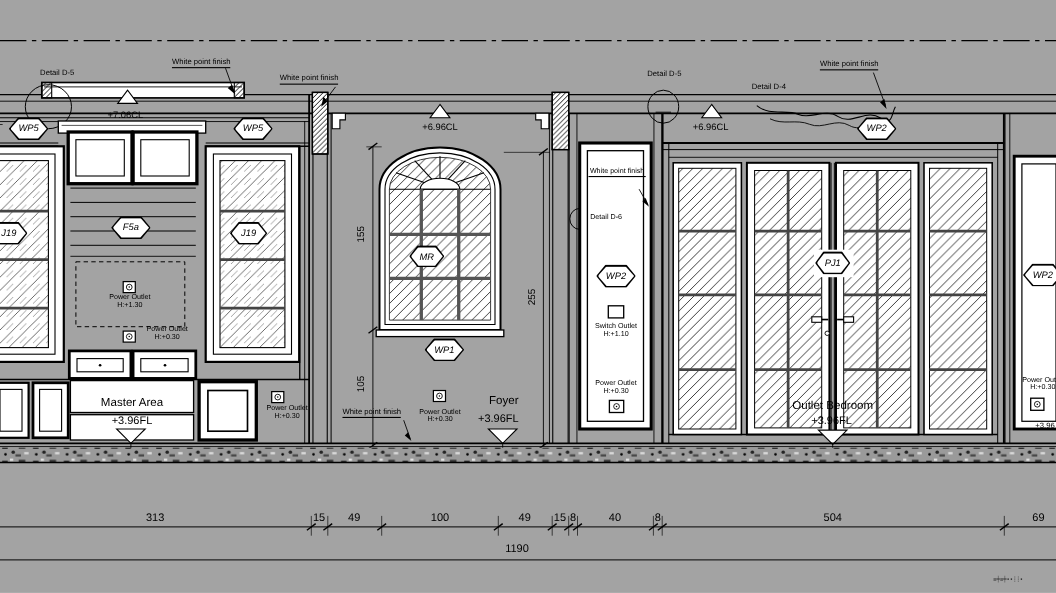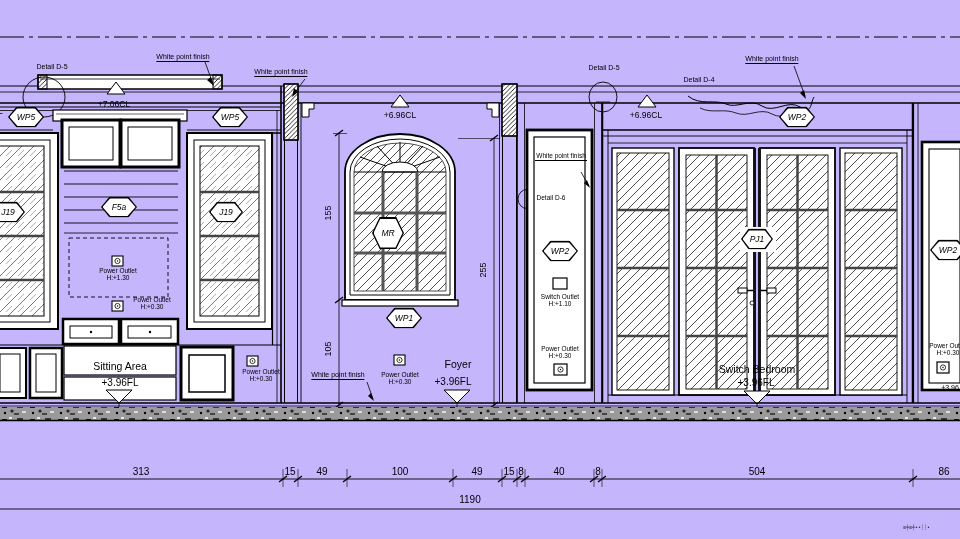--- a/index.html
+++ b/index.html
@@ -1,16 +1,16 @@
 <!DOCTYPE html>
 <html><head>
 <meta charset="utf-8">
 <style>
   html,body{margin:0;padding:0;background:#fff;}
-  #stage{position:relative;width:960px;height:539px;overflow:hidden;background:#c4b5fd;
+  #stage{position:relative;width:960px;height:539px;overflow:hidden;background:#a3a3a3;
          font-family:"Liberation Sans",sans-serif;color:#000;}
   svg{position:absolute;left:0;top:0;}
   .t{position:absolute;white-space:nowrap;color:#000;}
   .c{transform:translateX(-50%);}
   .u{border-bottom:1px solid #000;padding-bottom:0.5px;}
   .f6{font-size:6.5px;line-height:1.15;}
   .f7{font-size:7px;}
   .f8{font-size:8.5px;}
   .f10{font-size:10px;}
   .f11{font-size:10.5px;}
@@ -368,25 +368,25 @@
   <div>H:+0.30</div>
 </div>
 <div class="t c two f6" style="left:948px;top:342px">
   <div>Power Outlet</div>
   <div>H:+0.30</div>
 </div>
 <span class="t c f7" style="left:950px;top:384px">+3.96</span>
 
 <span class="t c f7 u" style="left:338px;top:371px">White point finish</span>
 
-<span class="t c f11" style="left:120px;top:360px">Sitting Area</span>
+<span class="t c f11" style="left:120px;top:360px">Master Area</span>
 <span class="t c f10" style="left:120px;top:377px">+3.96FL</span>
 <span class="t c f11" style="left:458px;top:358px">Foyer</span>
 <span class="t c f10" style="left:453px;top:376px">+3.96FL</span>
-<span class="t c f11" style="left:757px;top:363px">Switch Bedroom</span>
+<span class="t c f11" style="left:757px;top:363px">Outlet Bedroom</span>
 <span class="t c f10" style="left:756px;top:377px">+3.96FL</span>
 
 <div class="hex" style="left:26px;top:117px;width:36px;height:21px">
       <div class="hex-o"></div>
       <div class="hex-i"></div>
       <span class="hex-t">WP5</span>
     </div>
 <div class="hex" style="left:230px;top:117px;width:36px;height:21px">
       <div class="hex-o"></div>
       <div class="hex-i"></div>
@@ -400,21 +400,21 @@
 <div class="hex" style="left:8px;top:212px;width:34px;height:21px">
       <div class="hex-o"></div>
       <div class="hex-i"></div>
       <span class="hex-t">J19</span>
     </div>
 <div class="hex" style="left:226px;top:212px;width:34px;height:21px">
       <div class="hex-o"></div>
       <div class="hex-i"></div>
       <span class="hex-t">J19</span>
     </div>
-<div class="hex" style="left:388px;top:233px;width:32px;height:32px">
+<div class="hex" style="left:388px;top:233px;width:32px;height:20px">
       <div class="hex-o"></div>
       <div class="hex-i"></div>
       <span class="hex-t">MR</span>
     </div>
 <div class="hex" style="left:404px;top:318px;width:36px;height:21px">
       <div class="hex-o"></div>
       <div class="hex-i"></div>
       <span class="hex-t">WP1</span>
     </div>
 <div class="hex" style="left:797px;top:117px;width:36px;height:21px">
@@ -445,18 +445,18 @@
 <span class="t c f10" style="left:141px;top:466px">313</span>
 <span class="t c f10" style="left:290px;top:466px">15</span>
 <span class="t c f10" style="left:322px;top:466px">49</span>
 <span class="t c f10" style="left:400px;top:466px">100</span>
 <span class="t c f10" style="left:477px;top:466px">49</span>
 <span class="t c f10" style="left:509px;top:466px">15</span>
 <span class="t c f10" style="left:521px;top:466px">8</span>
 <span class="t c f10" style="left:559px;top:466px">40</span>
 <span class="t c f10" style="left:598px;top:466px">8</span>
 <span class="t c f10" style="left:757px;top:466px">504</span>
-<span class="t c f10" style="left:944px;top:466px">86</span>
+<span class="t c f10" style="left:944px;top:466px">69</span>
 <span class="t c f10" style="left:470px;top:494px">1190</span>
 
 <span class="t stamp" style="left:903px;top:524px">≡╪≡╪∙∙┆┆∙</span>
 
 </div>
 
 </body></html>

